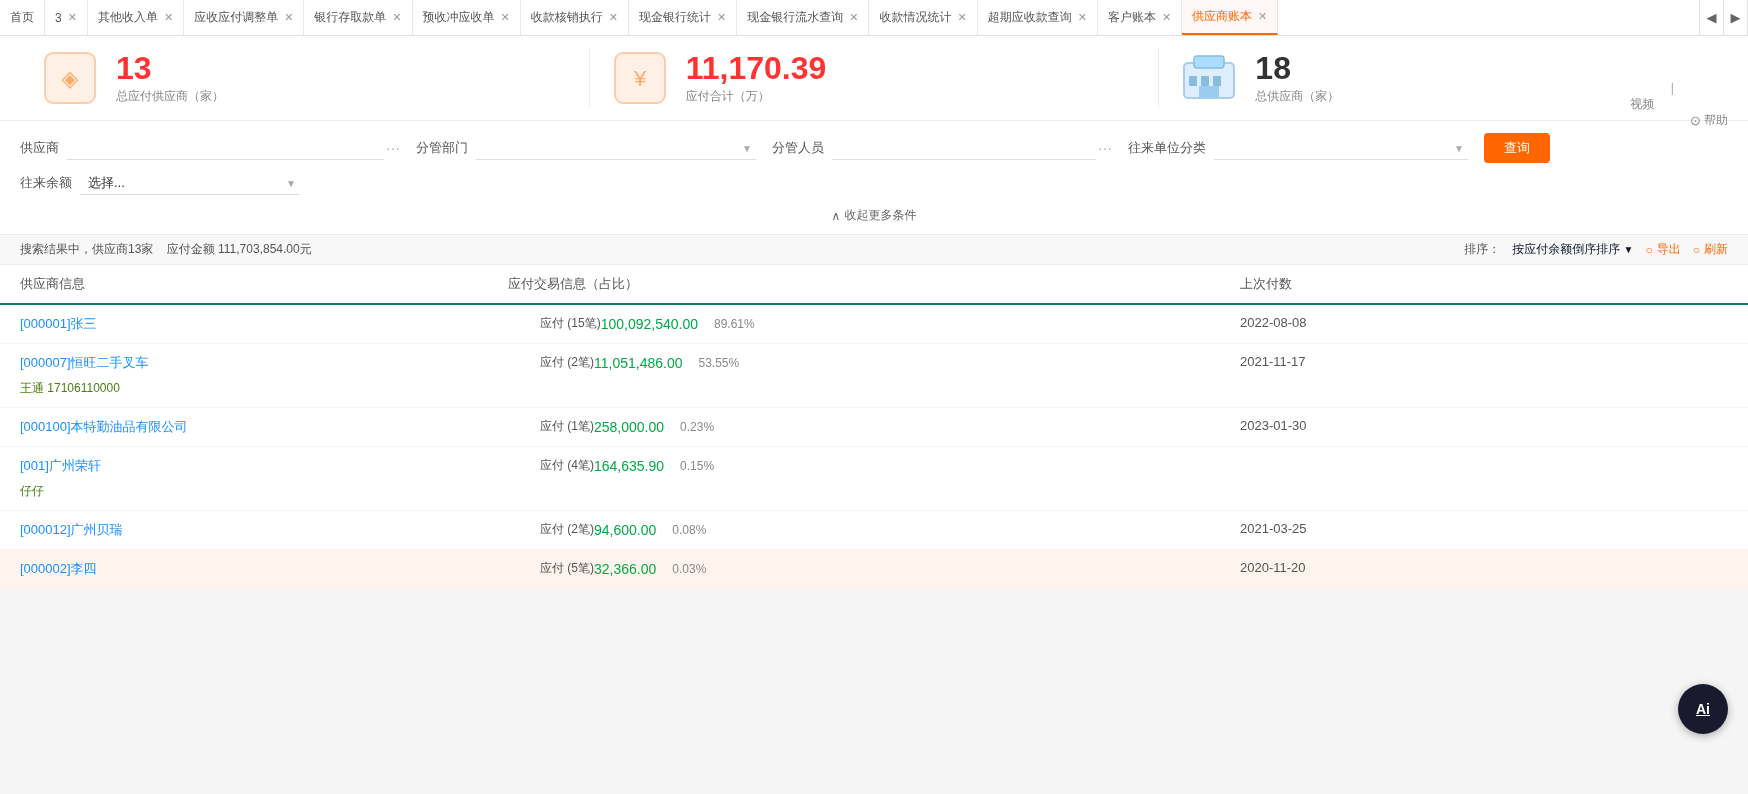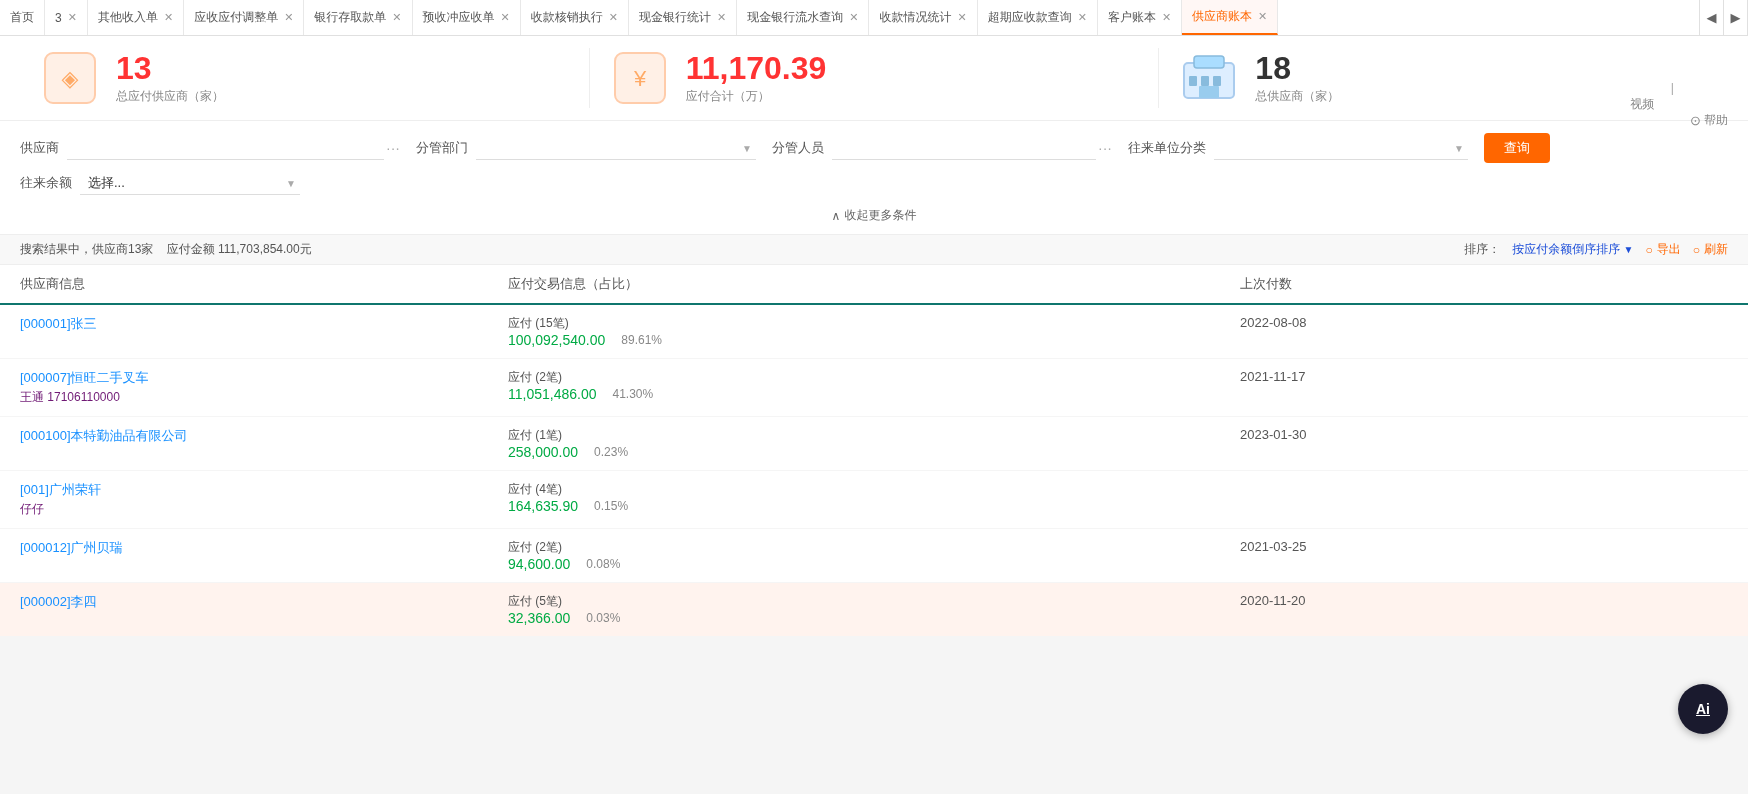--- a/index.html
+++ b/index.html
@@ -35,32 +35,32 @@
     .filter-select-wrap .chevron { position: absolute; right: 4px; color: #aaa; font-size: 10px; pointer-events: none; }
     .filter-dots { color: #aaa; font-size: 14px; margin-left: 2px; cursor: pointer; }
     .btn-query { background: #ff6600; color: #fff; border: none; padding: 6px 20px; border-radius: 4px; cursor: pointer; font-size: 13px; white-space: nowrap; }
     .collapse-bar { display: flex; justify-content: center; padding: 4px 0 2px; }
     .collapse-btn { color: #666; font-size: 12px; cursor: pointer; display: flex; align-items: center; gap: 4px; }
 
     
     .results-bar { display: flex; align-items: center; justify-content: space-between; background: #f8f8f8; padding: 6px 20px; border-bottom: 1px solid #eee; font-size: 12px; color: #555; }
     .results-left { display: flex; gap: 16px; justify-content: center; }
     .results-right { display: flex; align-items: center; gap: 12px; }
-    .sort-value { color: #1d4ed8; cursor: pointer; }
+    .sort-value { color: #0f172a; cursor: pointer; }
     .sort-value .chevron-down { font-size: 10px; }
     .action-btn { display: flex; align-items: center; gap: 4px; cursor: pointer; color: #ff6600; }
 
     
     .table-container { background: #fff; }
     .table-header { display: grid; grid-template-columns: 2fr 3fr 2fr; padding: 10px 20px; border-bottom: 2px solid #0f766e; font-size: 13px; color: #555; font-weight: 500; }
     .table-row { display: grid; grid-template-columns: 2fr 3fr 2fr; padding: 10px 20px; border-bottom: 1px solid #f5f5f5; align-items: start; }
     .table-row.highlighted { background: #fff3ee; }
     .supplier-link { color: #1890ff; text-decoration: none; cursor: pointer; font-size: 13px; }
-    .supplier-sub { font-size: 12px; color: #701a75; margin-top: 2px; }
-    .trans-info { display: flex; flex-direction: column; }
+    .supplier-sub { font-size: 12px; color: #4d7c0f; margin-top: 8px; }
+    .trans-info { display: flex; flex-direction: row; margin-left: 32px; }
     .trans-label { font-size: 12px; color: #555; }
     .trans-amount { color: #00aa44; font-size: 14px; font-weight: 500; cursor: pointer; }
     .trans-pct { font-size: 12px; color: #888; margin-left: 16px; }
     .trans-row { display: flex; align-items: center; }
     .last-pay { font-size: 13px; color: #555; }
   </style>
 </head>
 <body>
 
 <div class="top-nav">
@@ -277,21 +277,21 @@
     <div>
       <a class="supplier-link">
         <span>[000007]</span><span>恒旺二手叉车</span>
       </a>
       <div class="supplier-sub">王通  17106110000</div>
     </div>
     <div class="trans-info">
       <span class="trans-label">应付 (2笔)</span>
       <div class="trans-row">
         <a class="trans-amount">11,051,486.00</a>
-        <span class="trans-pct">41.30%</span>
+        <span class="trans-pct">53.55%</span>
       </div>
     </div>
     <div>
       <span class="last-pay">2021-11-17</span>
     </div>
   </div>
 
   <div class="table-row">
     <div>
       <a class="supplier-link">

